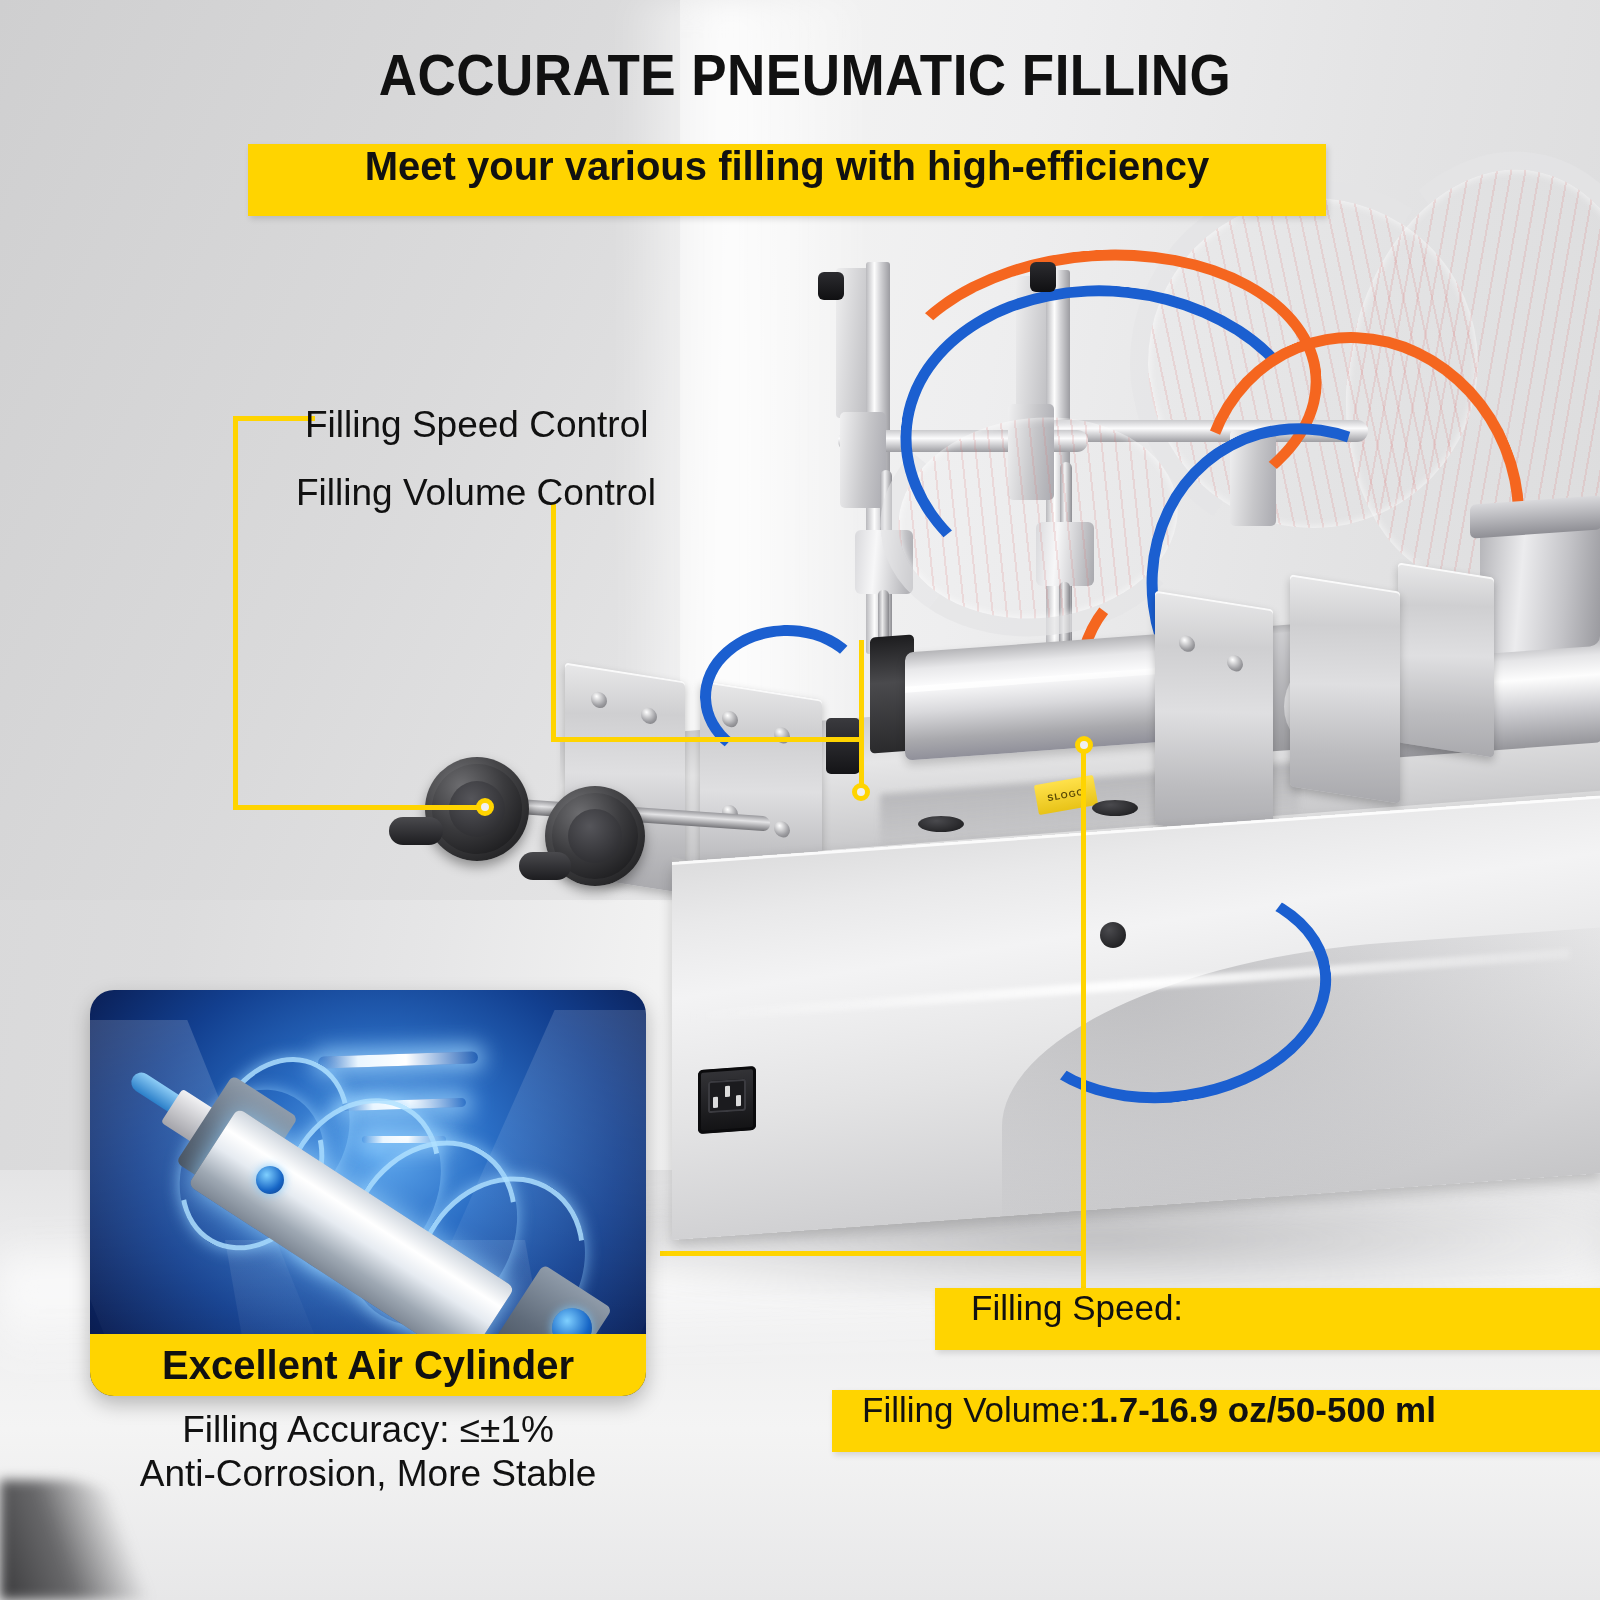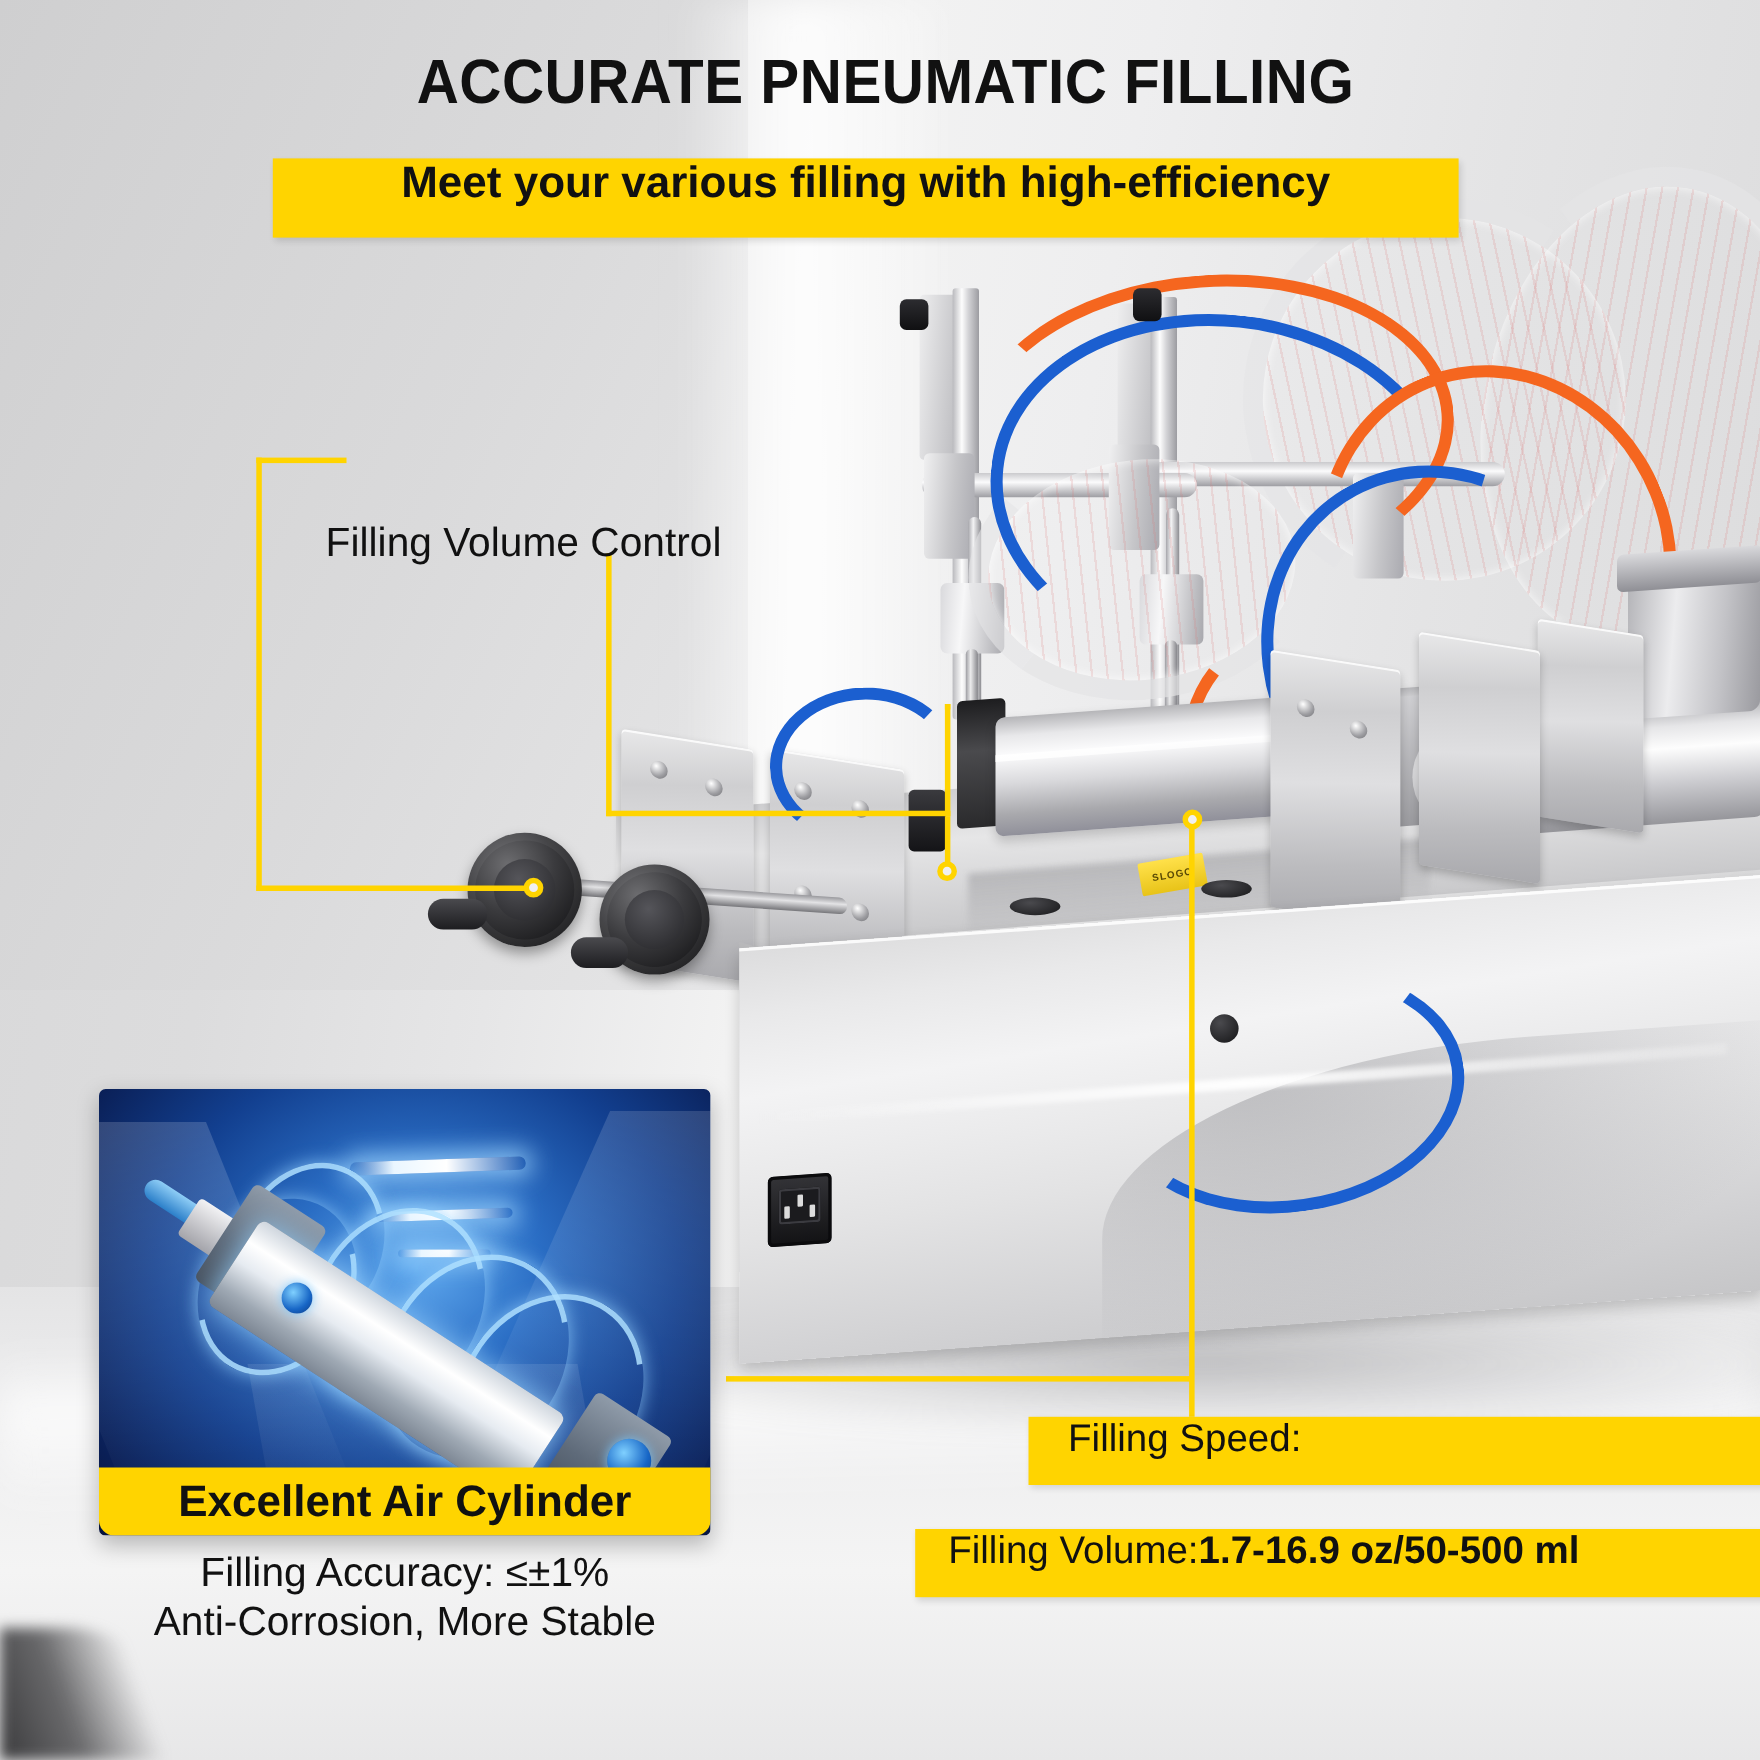--- a/index.html
+++ b/index.html
@@ -189,21 +189,21 @@
   .band.feature{left:163px;top:301px;width:706px;height:82px;padding-left:38px;font-size:43px;}
   .band.spec{font-weight:normal;font-size:35px;}
   .band.spec1{left:935px;top:1288px;width:650px;height:62px;padding-left:36px;}
   .band.spec2{left:832px;top:1390px;width:760px;height:62px;padding-left:30px;}
   .band.spec b{font-weight:bold;}
   .callout{position:absolute;color:#111;font-size:37px;line-height:1.13;white-space:nowrap;}
   .callout.c-speed{left:305px;top:404px;}
   .callout.c-vol{left:296px;top:472px;}
 
   
-  .inset{position:absolute;left:90px;top:990px;width:556px;height:406px;border-radius:6px;overflow:hidden;
+  .inset{position:absolute;left:90px;top:990px;width:556px;height:406px;border-radius:24px;overflow:hidden;
     box-shadow:0 8px 20px rgba(0,0,0,.25);}
   .inset-img{position:absolute;inset:0;
     background:radial-gradient(ellipse at 52% 40%,#5ea8ee 0%,#2a6dc4 28%,#123f8f 58%,#0a1f56 85%,#06123a 100%);}
   .beam{position:absolute;background:linear-gradient(180deg,rgba(255,255,255,.55),rgba(140,200,255,0));}
   .glow-bar{position:absolute;border-radius:6px;
     background:linear-gradient(90deg,rgba(255,255,255,0),#eaf6ff 25%,#ffffff 55%,rgba(255,255,255,0));
     box-shadow:0 0 22px 6px rgba(160,215,255,.85);}
   .swirl{position:absolute;border:5px solid rgba(175,225,255,.85);border-radius:50%;
     box-shadow:0 0 16px rgba(150,210,255,.75);border-right-color:transparent;border-bottom-color:transparent;}
   .ic-body{position:absolute;left:148px;top:118px;width:330px;height:92px;border-radius:7px;
@@ -371,20 +371,21 @@
   <div class="lead" style="left:1081px;top:752px;width:5px;height:536px;"></div>
   <div class="lead" style="left:660px;top:1251px;width:425px;height:5px;"></div>
 
   <div class="title">ACCURATE PNEUMATIC FILLING</div>
 
   <div class="band sub">
     <span>Meet your various filling with high-efficiency</span>
   </div>
 
 
+  <div class="callout c-speed">Filling Speed Control</div>
   <div class="callout c-vol">Filling Volume Control</div>
 
   <div class="band spec spec1">
     <span>Filling Speed: </span>
   </div>
   <div class="band spec spec2">
     <span>Filling Volume: </span>
     <b>1.7-16.9 oz/50-500 ml</b>
   </div>
 

